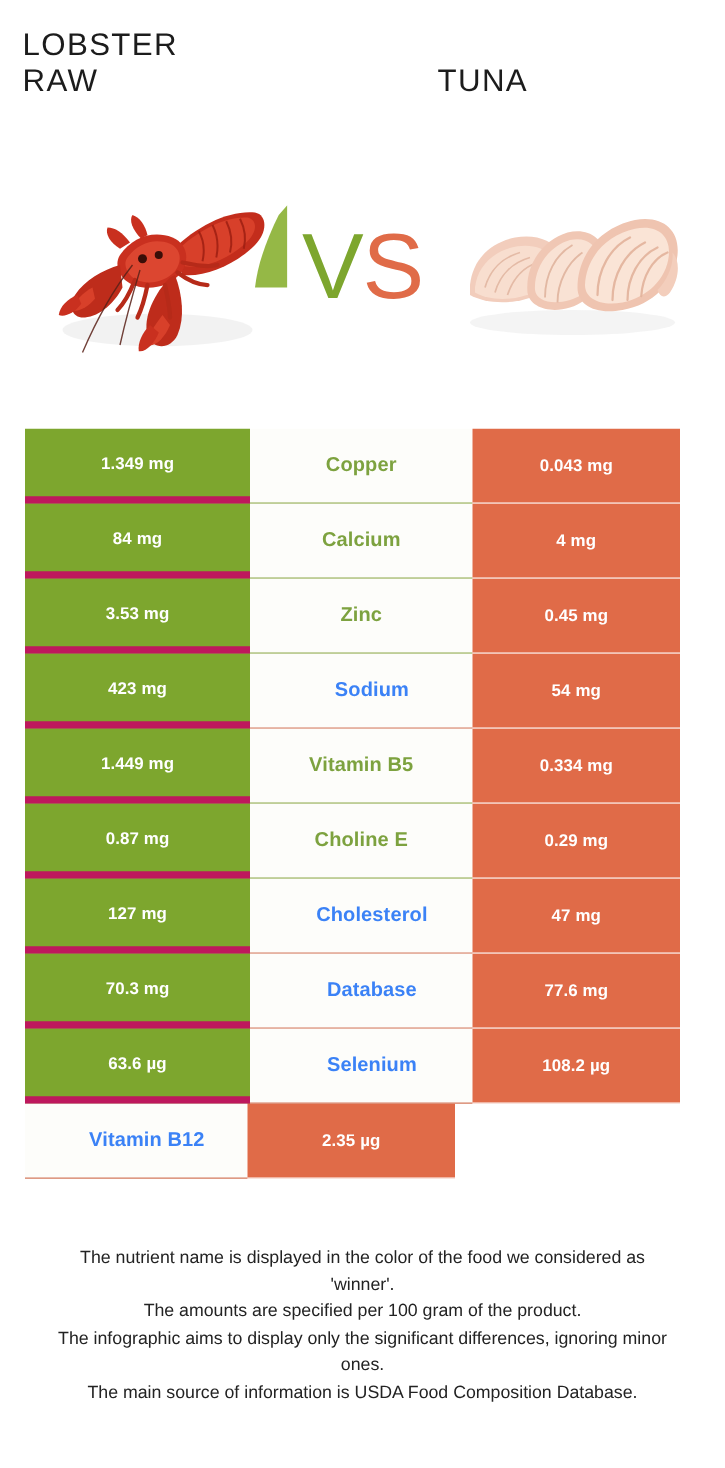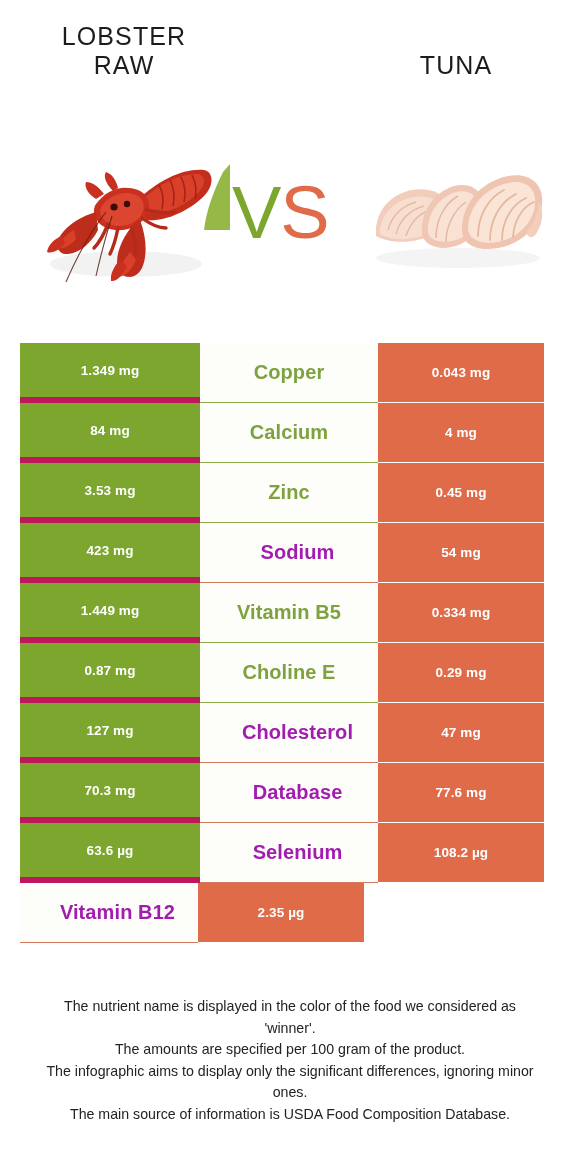--- a/index.html
+++ b/index.html
@@ -29,21 +29,20 @@
   }
   .title {
     position: absolute;
     top: 22px;
     font-family: "Liberation Sans", sans-serif;
     font-weight: 300;
     font-size: 25px;
     line-height: 29px;
     letter-spacing: 1.1px;
     color: #1c1c1c;
-    text-align: center;
   }
   .title-left  { left: 18px;  width: 212px; }
   .title-right { left: 350px; width: 212px; }
   .title .ln2 { display: block; }
   .title-right .ln1 { visibility: hidden; }
 
   
   .hero {
     position: absolute;
     top: 104px;
@@ -64,21 +63,21 @@
   .food-right { left: 350px; }
 
   .food-left svg, .food-right svg { display:block; width:100%; height:100%; }
 
   .vs {
     position: absolute;
     top: 66px;
     left: 232px;
     width: 116px;
     height: 86px;
-    text-align: left;
+    text-align: center;
     font-family: "Liberation Sans", sans-serif;
     font-weight: 400;
     font-size: 74px;
     line-height: 86px;
     letter-spacing: -1px;
   }
   .vs .v { color: #7DA62E; }
   .vs .s { color: #E06B48; }
 
   
@@ -110,26 +109,26 @@
   }
   .cell-right {
     width: 166px;
     background: #E06B48;
     color: #ffffff;
     border-bottom: 1px solid #ffffff;
   }
   .cell-mid {
     width: 178px;
     background: #FDFDFA;
-    font-size: 20px;
+    font-size: 16px;
     font-weight: 700;
     border-bottom: 1px solid transparent;
   }
   .row.win-green .cell-mid { color: #7DA23F; border-bottom-color: #8EA94B; }
-  .row.win-orange .cell-mid { color: #a21caf; border-bottom-color: #D47A5E; padding-left: 17px; }
+  .row.win-orange .cell-mid { color: #3b82f6; border-bottom-color: #D47A5E; padding-left: 17px; }
 
   
   .footer {
     position: absolute;
     top: 996px;
     left: 20px;
     width: 540px;
     text-align: center;
     font-size: 14.2px;
     line-height: 21.5px;

